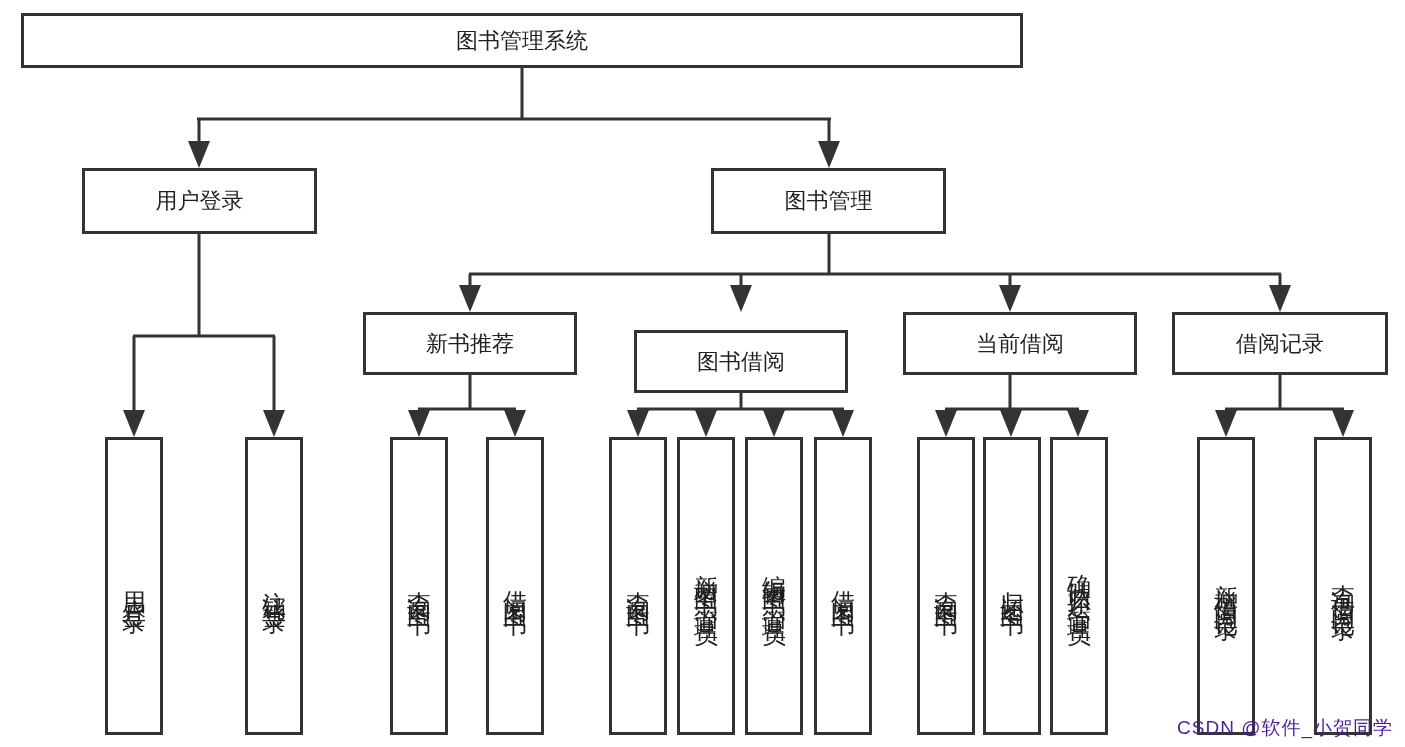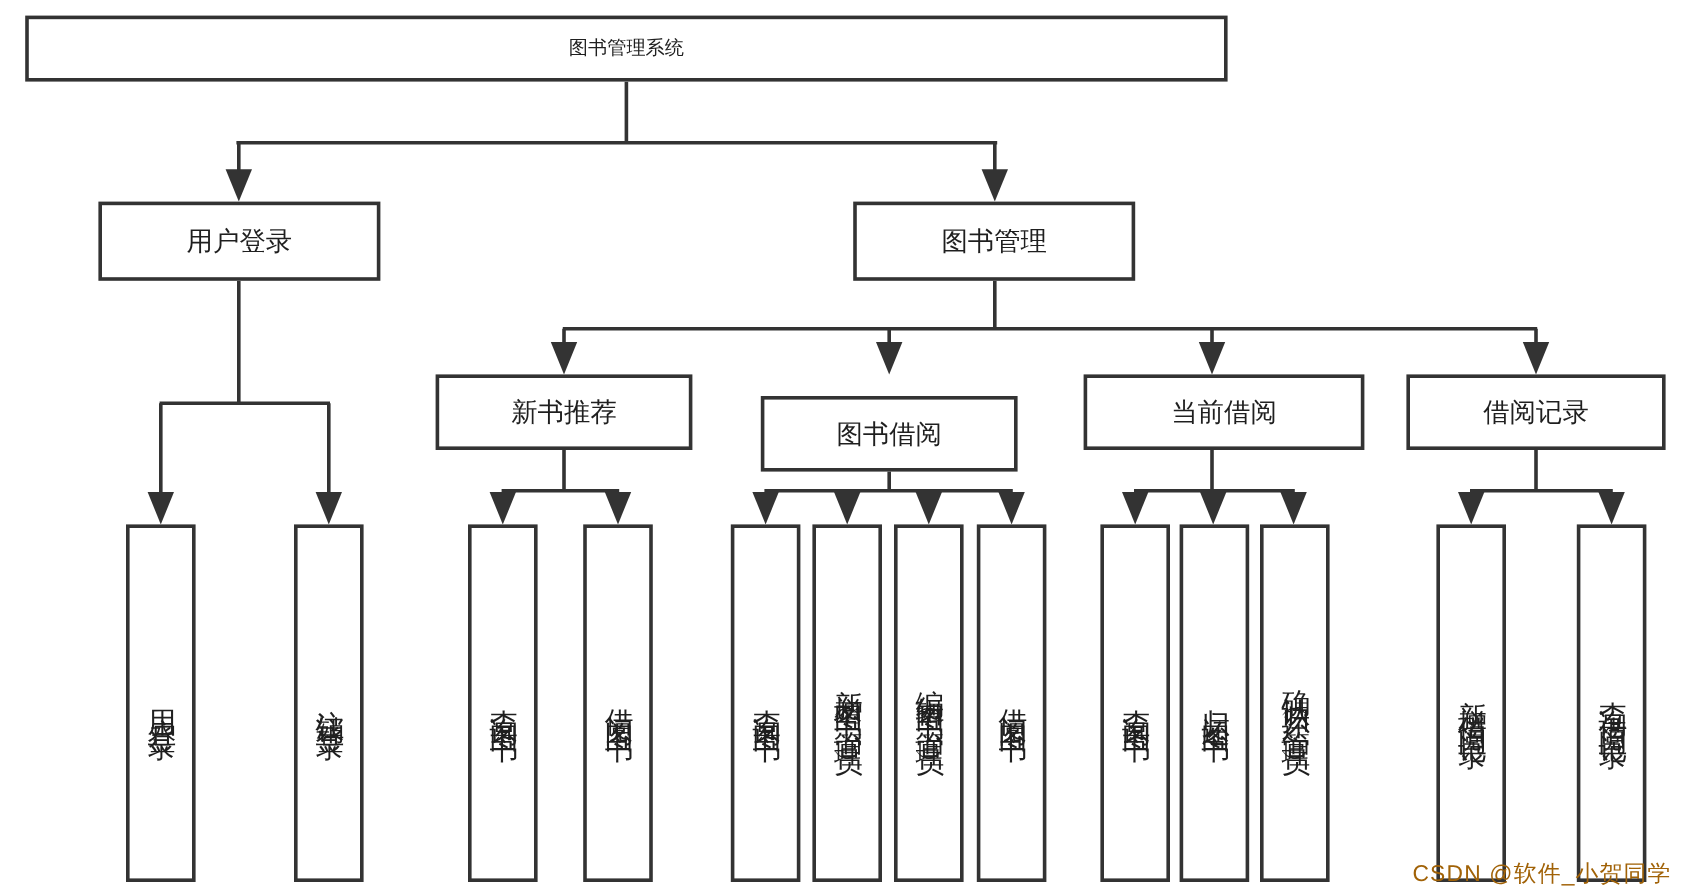--- a/index.html
+++ b/index.html
@@ -13,21 +13,21 @@
   }
   .connectors{position:absolute;left:0;top:0;width:1405px;height:747px;}
   .node{
     position:absolute;
     box-sizing:border-box;
     border:3px solid #333333;
     background:#ffffff;
     display:flex;align-items:center;justify-content:center;
     text-align:center;
   }
-  .node-root{left:21px;top:13px;width:1002px;height:55px;font-size:16px;font-family:Liberation Mono, monospace;}
+  .node-root{left:21px;top:13px;width:1002px;height:55px;font-size:22px;font-family:Liberation Mono, monospace;}
   .node-l2{top:168px;width:235px;height:66px;font-size:22px;}
   .node-user-login{left:82px;}
   .node-book-mgmt{left:711px;}
   .node-l3{top:312px;height:63px;font-size:22px;}
   .node-new-books{left:363px;width:214px;}
   .node-borrowing{left:634px;width:214px;margin-top:18px;}
   .node-current{left:903px;width:234px;}
   .node-records{left:1172px;width:216px;}
   .leaf{
     position:absolute;
@@ -41,21 +41,21 @@
     writing-mode:vertical-rl;
     font-size:24px;
     letter-spacing:7px;
     line-height:1;
     white-space:nowrap;
   }
   .watermark{
     position:absolute;
     right:12px;bottom:6px;
     font-size:19px;
-    color:#a16207;
+    color:#4c1d95;
     letter-spacing:1px;
   }
 </style>
 </head>
 <body>
 
 <div class="canvas">
 
   <svg class="connectors" viewBox="0 0 1405 747" xmlns="http://www.w3.org/2000/svg">
     <g stroke="#333333" stroke-width="3" fill="none">

